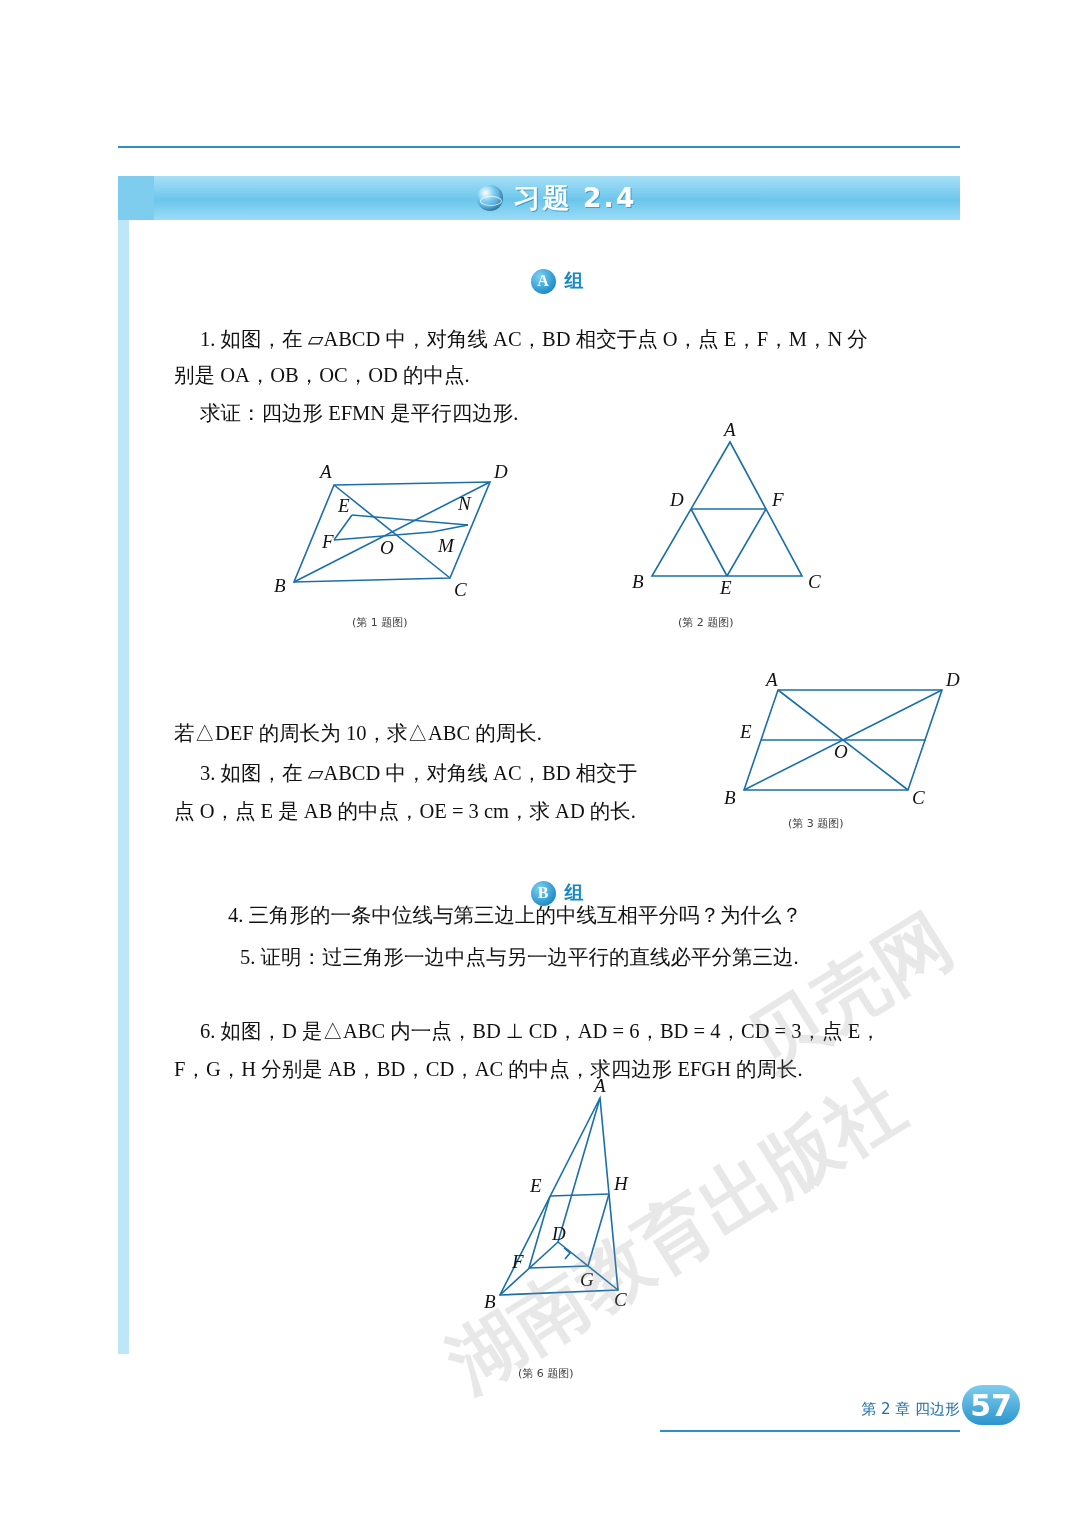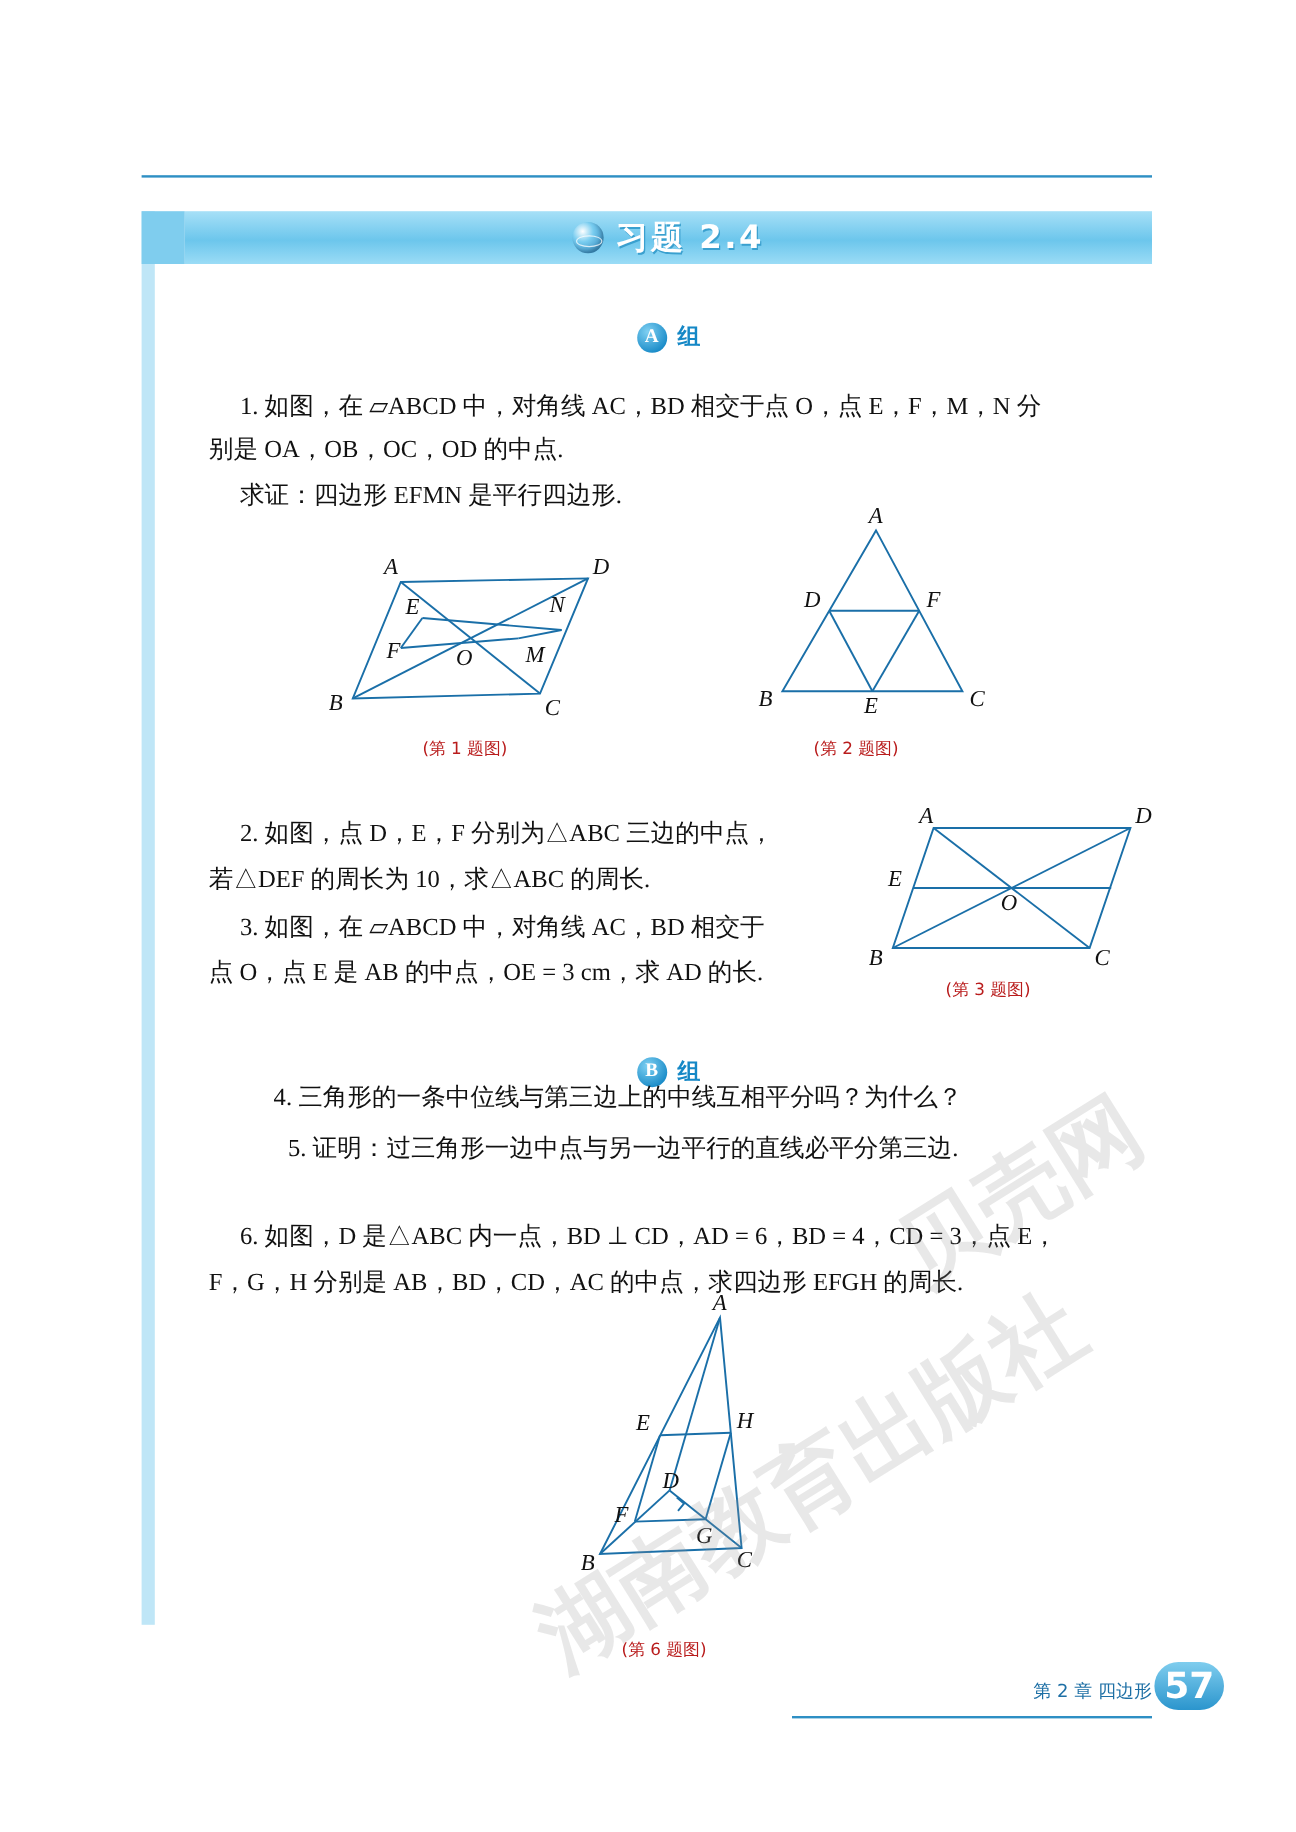--- a/index.html
+++ b/index.html
@@ -75,21 +75,21 @@
   .para{
     position:absolute;
     font-family:"Liberation Serif", serif;
     font-size:20.5px;color:#111;line-height:1.75;
     text-align:justify;
   }
 
   .figcap{
     position:absolute;
     font-family:"DejaVu Sans", sans-serif;
-    font-size:14px;color:#b91c1c;
+    font-size:11px;color:#404040;
     white-space:nowrap;
   }
 
   svg{position:absolute;overflow:visible;}
   .lbl{font-family:"Liberation Serif", serif;font-style:italic;font-size:19px;fill:#111;}
 
   
   .wm{
     position:absolute;color:rgba(150,150,150,0.22);
     font-family:"DejaVu Sans", sans-serif;font-weight:bold;
@@ -169,21 +169,20 @@
     </g>
     <text class="lbl" x="94" y="8">A</text>
     <text class="lbl" x="40" y="78">D</text>
     <text class="lbl" x="142" y="78">F</text>
     <text class="lbl" x="2" y="160">B</text>
     <text class="lbl" x="90" y="166">E</text>
     <text class="lbl" x="178" y="160">C</text>
   </svg>
   <div class="figcap" style="left:678px;top:615px;">(第 2 题图)</div>
 
-  <div class="para" style="left:200px;top:678px;width:470px;">2. 如图，点 D，E，F 分别为△ABC 三边的中点，</div>
   <div class="para" style="left:174px;top:716px;width:500px;">若△DEF 的周长为 10，求△ABC 的周长.</div>
 
   <div class="para" style="left:200px;top:756px;width:490px;">3. 如图，在 ▱ABCD 中，对角线 AC，BD 相交于</div>
   <div class="para" style="left:174px;top:794px;width:520px;">点 O，点 E 是 AB 的中点，OE = 3 cm，求 AD 的长.</div>
 
   <svg width="230" height="130" viewBox="0 0 230 130" style="left:730px;top:680px;">
     <g fill="none" stroke="#1a6fa8" stroke-width="1.6">
       <polygon points="48,10 212,10 178,110 14,110"></polygon>
       <line x1="48" y1="10" x2="178" y2="110"></line>
       <line x1="212" y1="10" x2="14" y2="110"></line>

